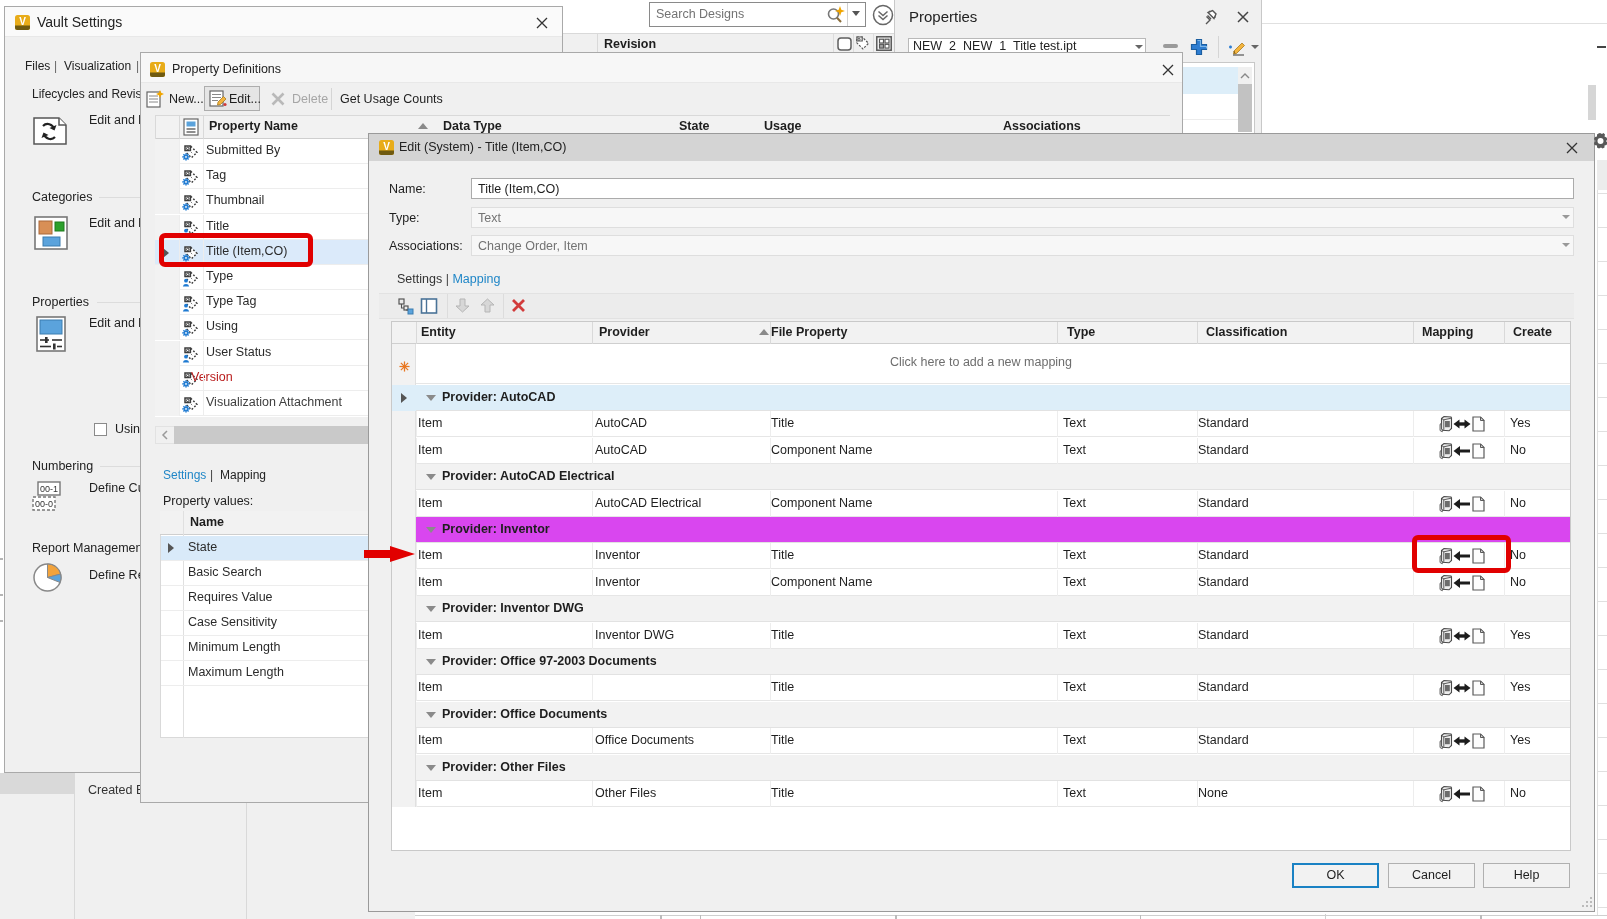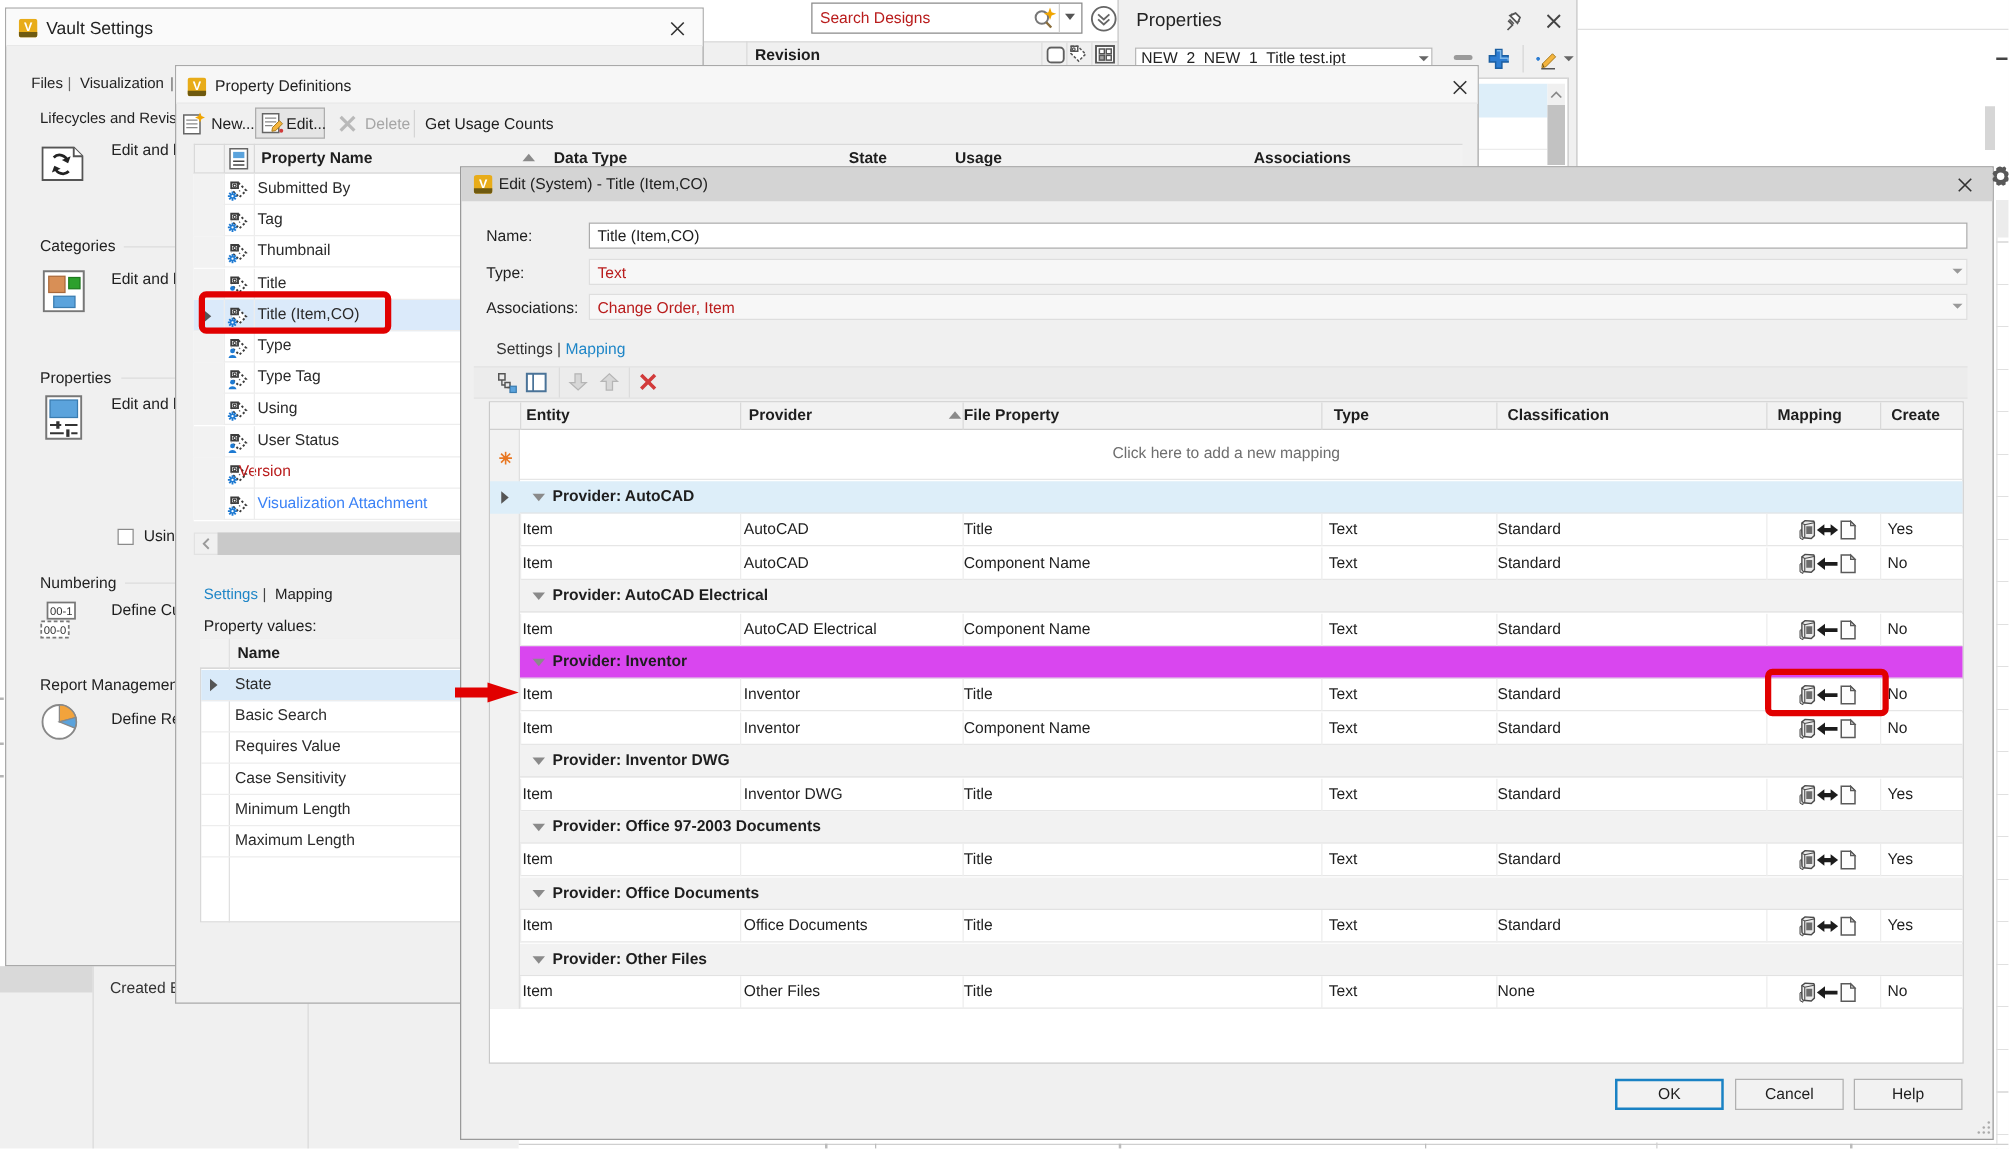--- a/index.html
+++ b/index.html
@@ -2,21 +2,21 @@
 <html><head>
 <meta charset="utf-8">
 <style>
 * { margin:0; padding:0; box-sizing:border-box; }
 html,body { width:1607px; height:919px; overflow:hidden; }
 body { font-family:"Liberation Sans", sans-serif; font-size:12.5px; color:#1e1e1e; background:#fff; }
 #stage { position:relative; width:1607px; height:919px; background:#fff; overflow:hidden; }
 .abs { position:absolute; }
 .dlg { position:absolute; background:#f0f0f0; border:1px solid #b4b4b4; }
 .b { font-weight:bold; }
-.grey { color:#b91c1c; }
+.grey { color:#737373; }
 .blue { color:#1f86c7; }
 </style>
 </head>
 <body>
 <div id="stage">
 
 <div class="abs" id="bg-root" style="left:0;top:0;width:1607px;height:919px;"></div>
 
 <div class="abs" style="left:1262px;top:23px;width:345px;height:1px;background:#e0e0e0;"></div>
 
@@ -454,21 +454,21 @@
             <path d="M8 8 L12 12" stroke="#555" stroke-width="1" stroke-dasharray="1.2 2"></path>
             <g stroke="#1e7ad2" stroke-width="1.5">
               <line x1="5" y1="11.2" x2="5" y2="18.6"></line>
               <line x1="1.3" y1="14.9" x2="8.7" y2="14.9"></line>
               <line x1="2.4" y1="12.3" x2="7.6" y2="17.5"></line>
               <line x1="7.6" y1="12.3" x2="2.4" y2="17.5"></line>
             </g>
             <circle cx="5" cy="14.9" r="1.9" fill="#1e7ad2"></circle>
             <circle cx="5" cy="14.9" r="0.9" fill="#fff"></circle>
           </svg>
-          <div class="abs" style="left:51px;top:4px;font-size:12.5px;color:#3b82f6;white-space:nowrap;">Visualization Attachment</div>
+          <div class="abs" style="left:51px;top:4px;font-size:12.5px;color:#404040;white-space:nowrap;">Visualization Attachment</div>
           <div class="abs" style="left:24px;top:0;width:1px;height:25px;background:#ededed;"></div>
           <div class="abs" style="left:48px;top:0;width:1px;height:25px;background:#ededed;"></div>
         </div>
       </div>
 
   <div class="abs" style="left:14px;top:373px;width:1015px;height:18px;background:#f0f0f0;border:1px solid #e2e2e2;"></div>
   <div class="abs" style="left:33px;top:373px;width:200px;height:18px;background:#c9c9c9;"></div>
   <svg class="abs" style="left:19px;top:376px;" width="10" height="12" viewBox="0 0 10 12">
         <path d="M7 2 L3 6 L7 10" fill="none" stroke="#9a9a9a" stroke-width="1.5"></path>
       </svg>

